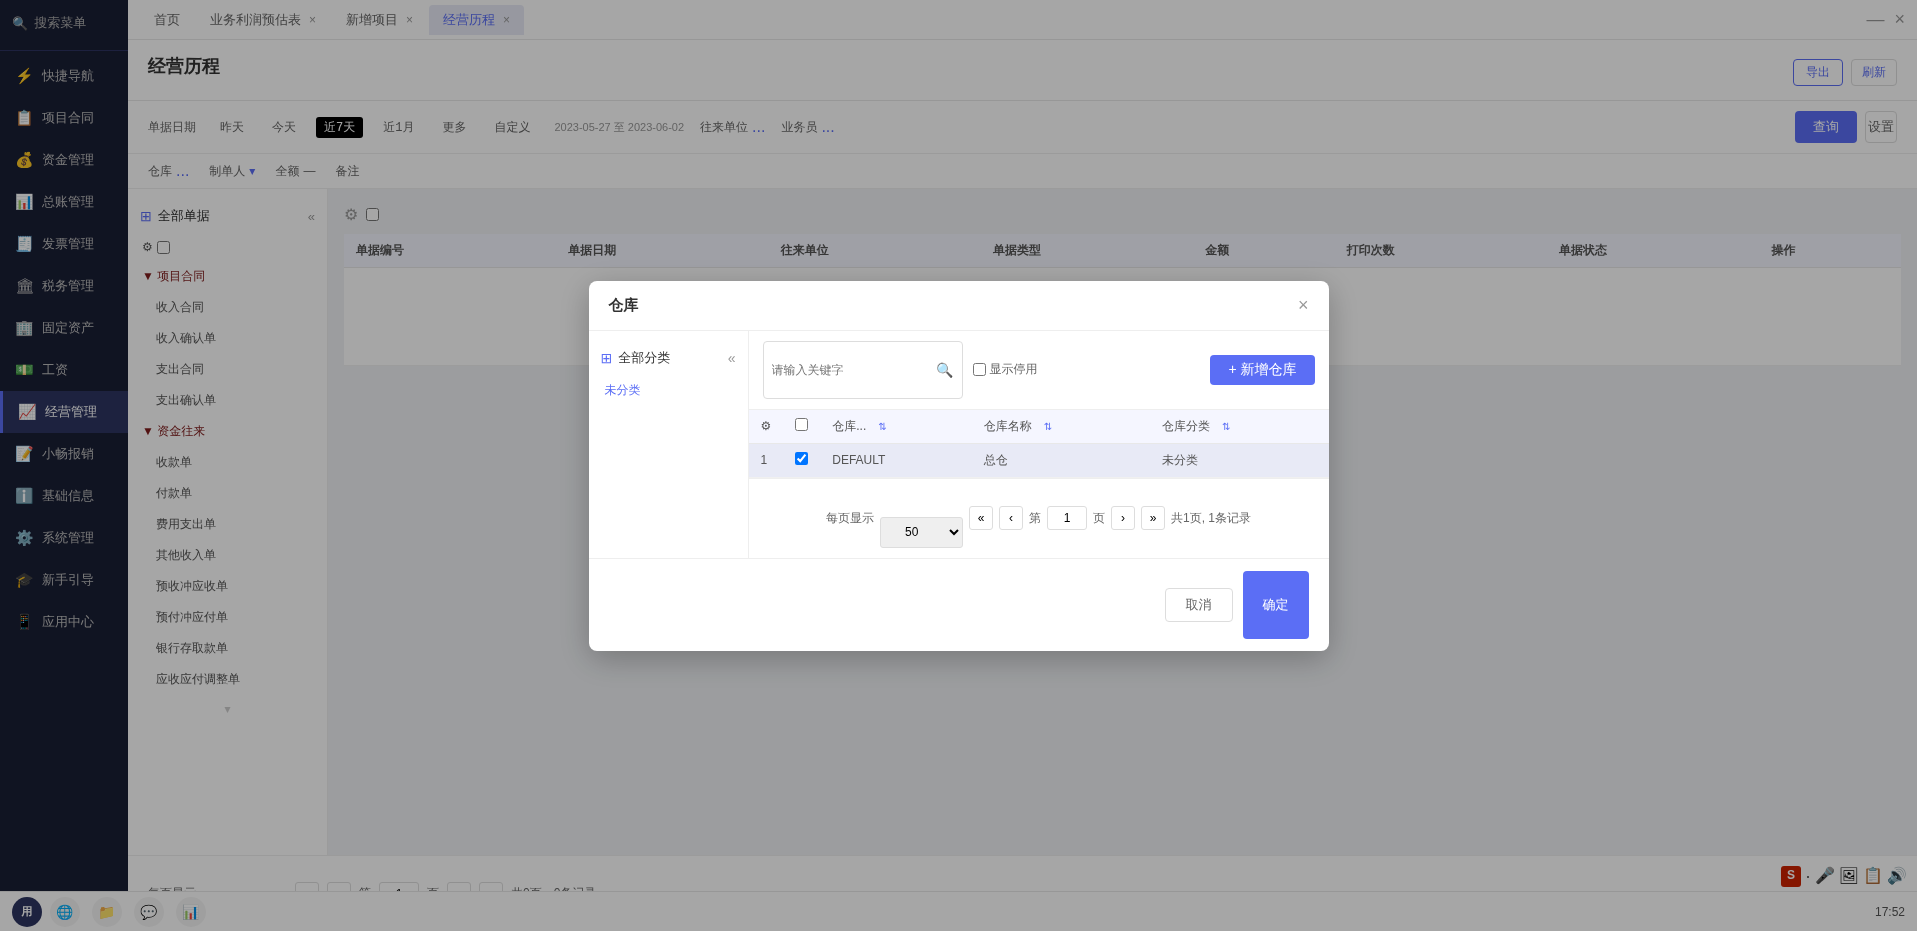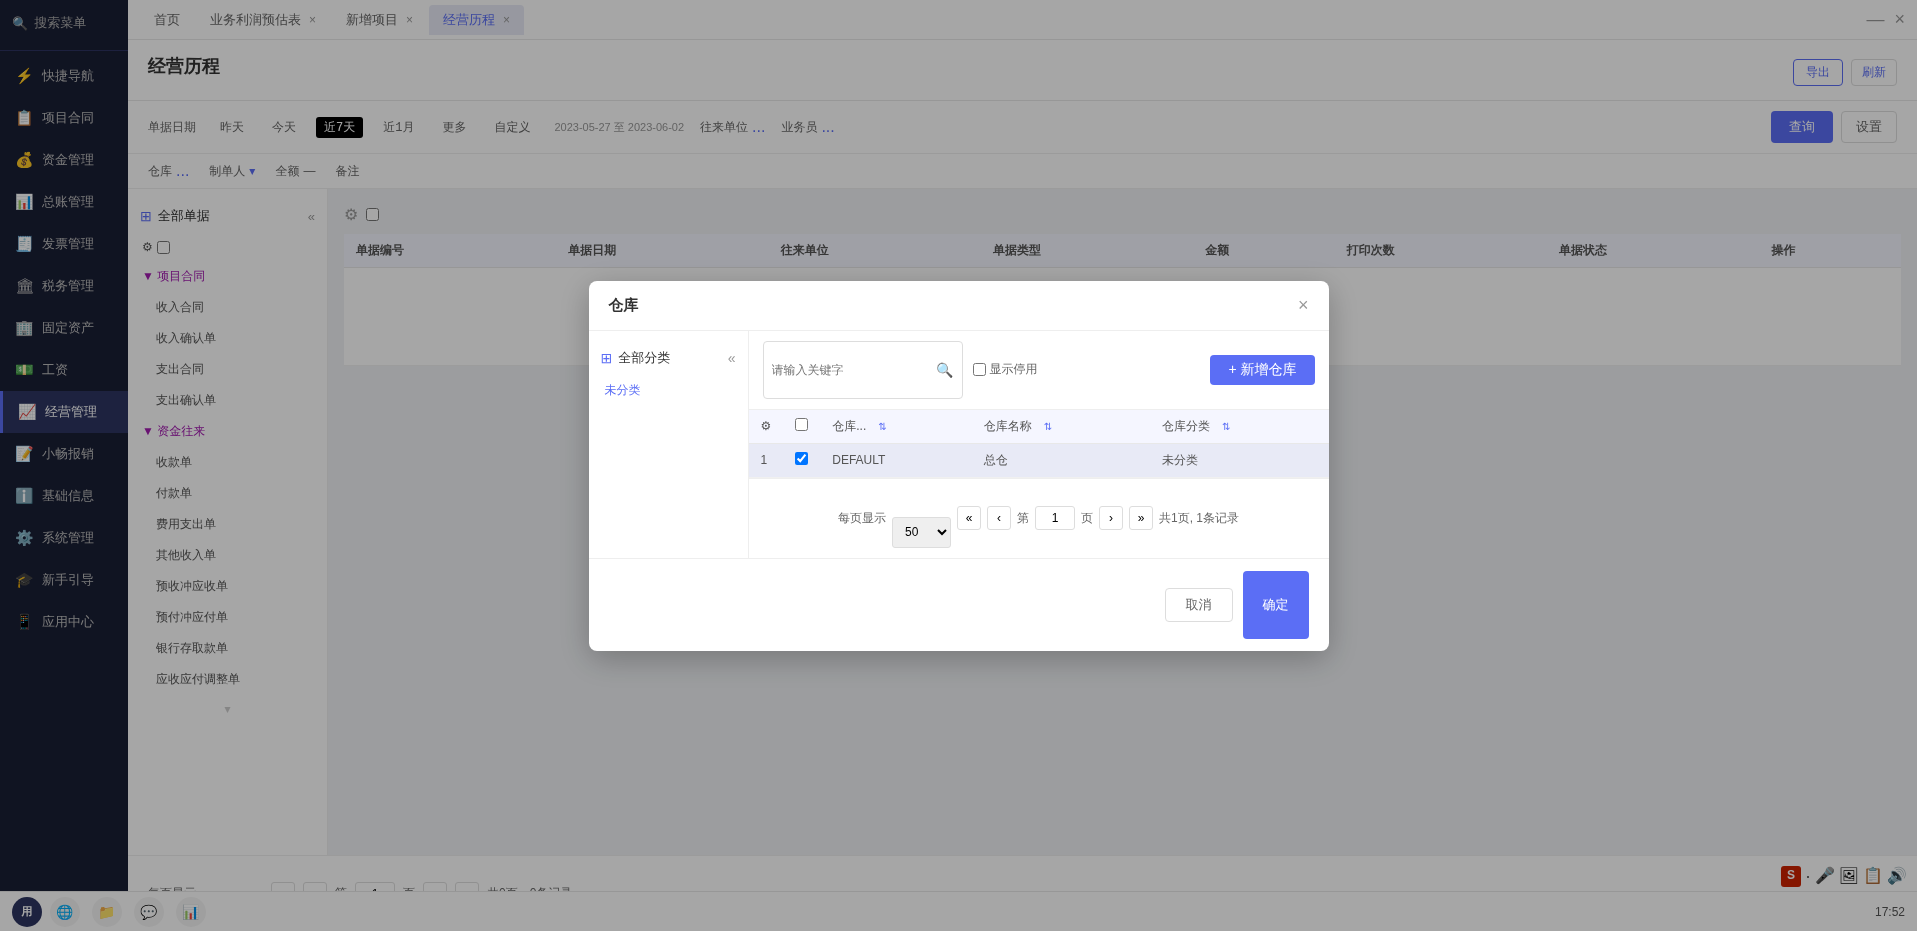--- a/index.html
+++ b/index.html
@@ -34,49 +34,49 @@
     .toolbar { background: #fff; padding: 10px 20px; display: flex; align-items: center; gap: 16px; border-bottom: 1px solid #eee; }
     .filter-label { color: #666; font-size: 12px; }
     .date-tabs { display: flex; gap: 12px; font-family: Liberation Mono, monospace; }
     .date-tab { padding: 2px 8px; font-size: 12px; color: #666; cursor: pointer; border-radius: 3px; }
     .date-tab.active { background: #000000; color: #fff; }
     .date-range { font-size: 11px; color: #999; }
     .filter-field { display: flex; align-items: center; gap: 4px; color: #666; font-size: 12px; }
     .filter-dots { color: #5b6ef5; font-size: 16px; cursor: pointer; }
     .toolbar-right { margin-left: auto; display: flex; gap: 8px; }
     .btn-query { background: #5b6ef5; color: #fff; border: none; padding: 6px 18px; border-radius: 4px; cursor: pointer; font-size: 13px; }
-    .btn-settings { background: #fff; color: #666; border: 1px solid #ddd; padding: 6px 14px; border-radius: 4px; cursor: pointer; font-size: 13px; }
+    .btn-settings { background: #fff; color: #666; border: 1px solid #ddd; padding: 6px 2px; border-radius: 4px; cursor: pointer; font-size: 13px; }
     .btn-export { background: #fff; color: #5b6ef5; border: 1px solid #5b6ef5; padding: 4px 12px; border-radius: 4px; cursor: pointer; font-size: 12px; display: flex; align-items: center; gap: 4px; }
     .btn-refresh { background: #fff; color: #5b6ef5; border: 1px solid #ddd; padding: 4px 10px; border-radius: 4px; cursor: pointer; font-size: 12px; }
 
     
     .filter-row2 { background: #fff; padding: 8px 20px; display: flex; align-items: center; gap: 20px; border-bottom: 1px solid #eee; }
 
     
     .content-area { display: flex; flex: 1; overflow: hidden; }
     .left-panel { width: 200px; background: #fff; border-right: 1px solid #eee; padding: 10px 0; overflow-y: auto; }
     .left-panel-header { display: flex; align-items: center; gap: 6px; padding: 8px 12px; font-size: 13px; color: #333; cursor: pointer; }
     .left-panel-header .collapse-btn { margin-left: auto; color: #999; cursor: pointer; }
     .tree-item { padding: 7px 14px; font-size: 12px; color: #555; cursor: pointer; display: flex; align-items: center; gap: 4px; }
     .tree-item.sub { padding-left: 28px; }
-    .tree-item.section { color: #a21caf; }
+    .tree-item.section { color: #7f1d1d; }
 
     
     .table-area { flex: 1; padding: 16px; overflow-y: auto; }
     .table-top { display: flex; align-items: center; margin-bottom: 10px; }
     .table-config { color: #999; font-size: 16px; cursor: pointer; }
     .main-table { width: 100%; border-collapse: collapse; background: #fff; }
     .main-table th { background: #f5f6ff; color: #555; font-size: 12px; padding: 8px 12px; text-align: left; border-bottom: 1px solid #e8e8e8; white-space: nowrap; }
     .main-table td { padding: 8px 12px; font-size: 12px; color: #555; border-bottom: 1px solid #f0f0f0; white-space: nowrap; }
 
     
     .page-footer { background: #fff; border-top: 1px solid #eee; padding: 8px 20px; display: flex; align-items: center; gap: 8px; font-size: 12px; color: #666; }
     .page-btn { border: 1px solid #ddd; background: #fff; width: 24px; height: 24px; cursor: pointer; display: flex; align-items: center; justify-content: center; font-size: 12px; border-radius: 3px; }
     .page-input { border: 1px solid #ddd; width: 40px; height: 24px; text-align: center; font-size: 12px; border-radius: 3px; }
-    .page-select { border: 1px solid #ddd; height: 31px; font-size: 12px; border-radius: 3px; padding: 0 8px; margin-top: 28px; }
+    .page-select { border: 1px solid #ddd; height: 31px; font-size: 12px; border-radius: 3px; padding: 0 20px; margin-top: 28px; }
 
     
     .overlay { position: fixed; inset: 0; background: rgba(0,0,0,0.35); z-index: 1000; display: flex; align-items: center; justify-content: center; }
 
     
     .dialog { background: #fff; border-radius: 8px; width: 740px; max-height: 560px; display: flex; flex-direction: column; box-shadow: 0 8px 32px rgba(0,0,0,0.25); }
     .dialog-header { display: flex; align-items: center; padding: 14px 20px; border-bottom: 1px solid #eee; }
     .dialog-title { font-size: 15px; font-weight: 600; color: #333; }
     .dialog-close { margin-left: auto; cursor: pointer; color: #999; font-size: 18px; }
     .dialog-body { display: flex; flex: 1; overflow: hidden; }

